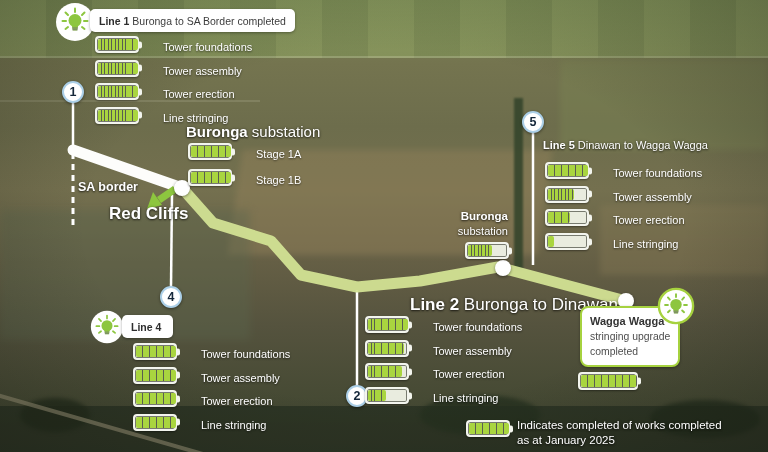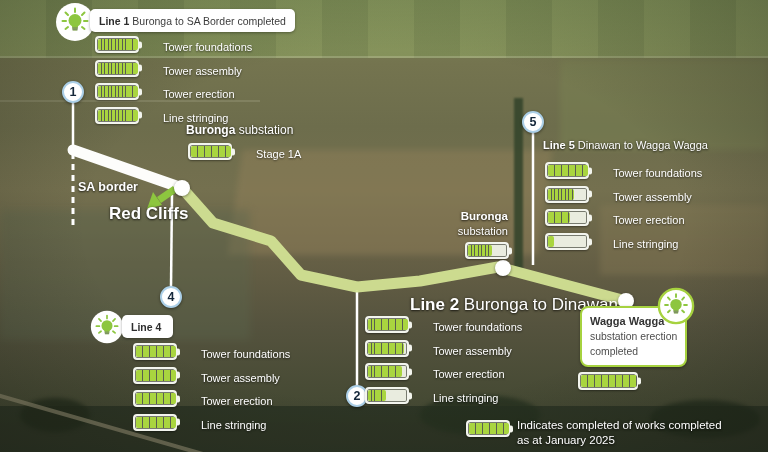--- a/index.html
+++ b/index.html
@@ -179,29 +179,35 @@
       <span class="bar-label">Tower erection</span>
     </div>
     <div class="bar-row">
       <span class="batt">
           <span class="fill" style="width: 100%;"></span>
         </span>
       <span class="bar-label">Line stringing</span>
     </div>
   </div>
 
-  <div class="wtxt" style="left:186px;top:123px;font-size:12px;">
+  <div class="wtxt" style="left:186px;top:123px;font-size:15px;">
     <span class="b">Buronga</span><span> substation</span>
   </div>
   <div class="rows stages" style="left:188px;top:143px;">
     <div class="bar-row">
       <span class="batt">
           <span class="fill" style="width: 100%;"></span>
         </span>
       <span class="bar-label">Stage 1A</span>
+    </div>
+    <div class="bar-row">
+      <span class="batt">
+          <span class="fill" style="width: 100%;"></span>
+        </span>
+      <span class="bar-label">Stage 1B</span>
     </div>
   </div>
 
   <div class="wtxt b" style="left:78px;top:180px;font-size:12.5px;">SA border</div>
   <div class="wtxt b" style="left:109px;top:204px;font-size:17px;">Red Cliffs</div>
 
   <svg class="bulb" style="left:90px;top:310px;" width="34" height="34" viewBox="0 0 40 40">
     <circle cx="20" cy="20" r="19" fill="#fff"></circle>
     <g stroke="#8dc63f" stroke-width="2" stroke-linecap="round">
       <line x1="20" y1="6.5" x2="20" y2="10"></line>
@@ -310,21 +316,21 @@
   <div class="wtxt" style="left:430px;top:209px;width:78px;text-align:right;font-size:11.5px;line-height:15px;">
     <div class="b">Buronga</div>
     <div style="font-size:11px;">substation</div>
   </div>
   <span class="batt" style="position:absolute;left:465px;top:242px;">
       <span class="fill" style="width: 60%;"></span>
     </span>
 
   <div class="callout" style="left:580px;top:306px;">
     <div class="t">Wagga Wagga</div>
-    <div>substation erection</div>
+    <div>stringing upgrade</div>
     <div>completed</div>
   </div>
   <svg class="bulb" style="left:657px;top:287px;" width="38" height="38" viewBox="0 0 40 40">
     <circle cx="20" cy="20" r="18" fill="#fff" stroke="#a6d23f" stroke-width="2.5"></circle>
     <g stroke="#8dc63f" stroke-width="2" stroke-linecap="round">
       <line x1="20" y1="7.5" x2="20" y2="10.5"></line>
       <line x1="11.5" y1="11" x2="13.5" y2="13.3"></line>
       <line x1="28.5" y1="11" x2="26.5" y2="13.3"></line>
       <line x1="8.5" y1="19" x2="11.5" y2="19"></line>
       <line x1="31.5" y1="19" x2="28.5" y2="19"></line>

